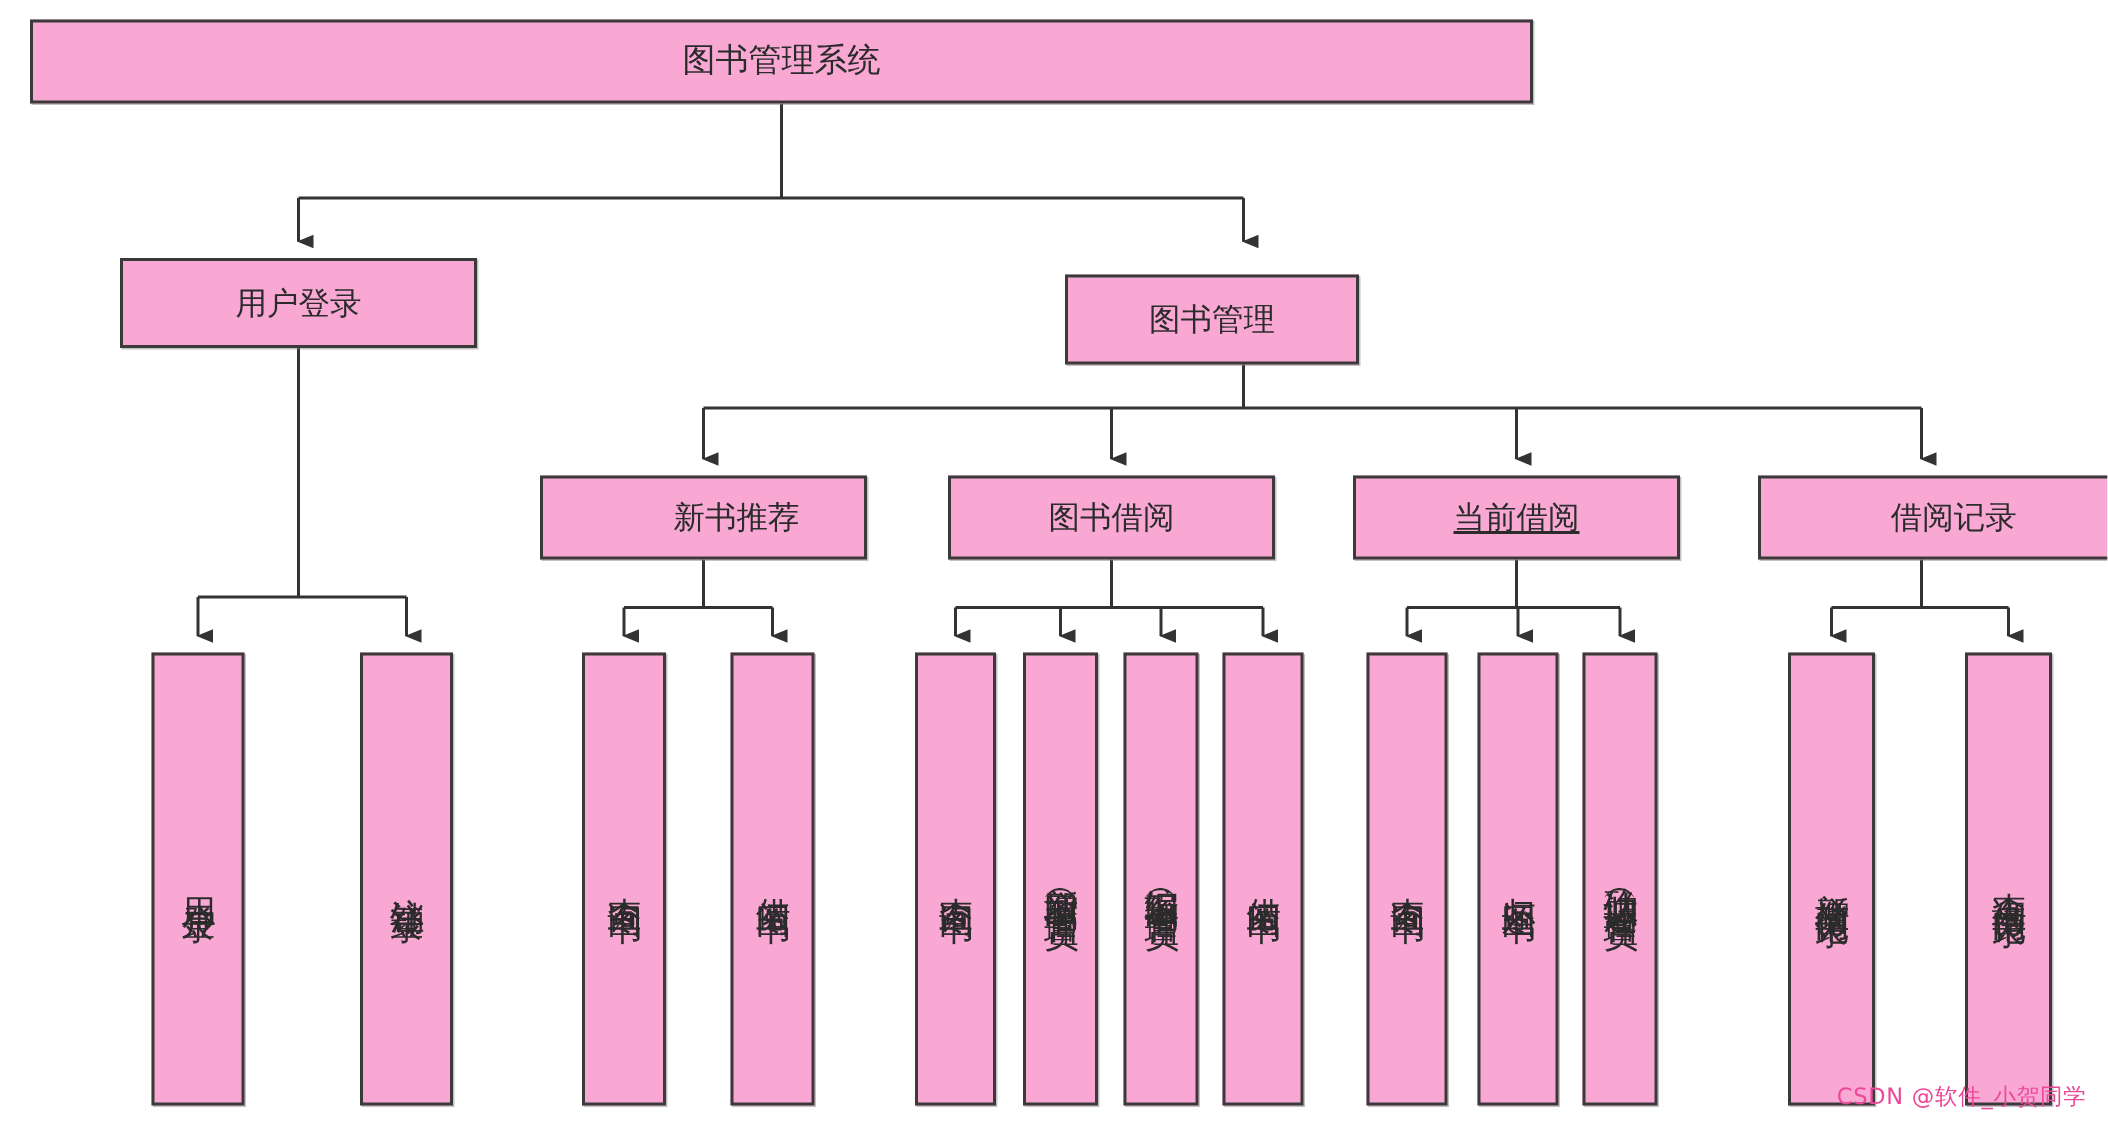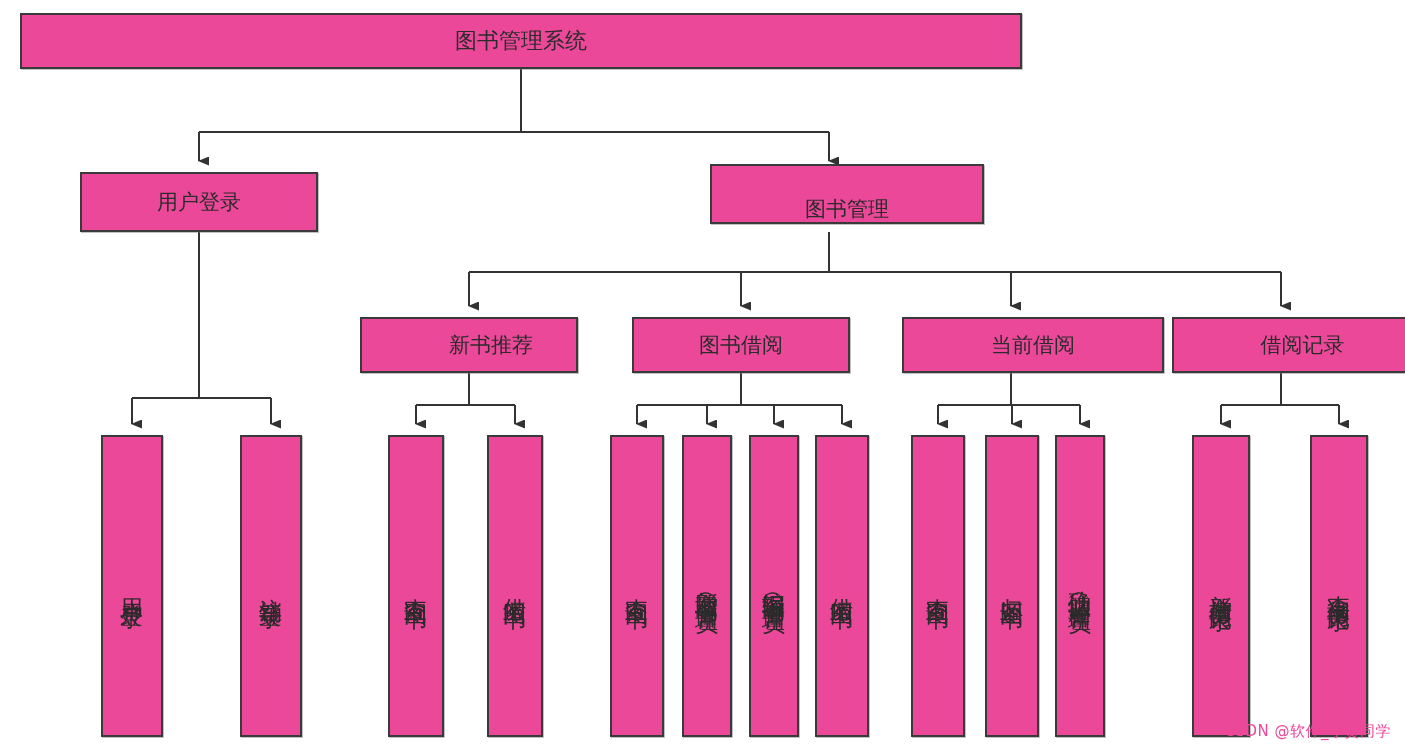--- a/index.html
+++ b/index.html
@@ -23,21 +23,21 @@
     position: absolute;
     left: 0;
     top: 0;
     width: 1405px;
     height: 747px;
     pointer-events: none;
   }
   .node {
     position: absolute;
     box-sizing: border-box;
-    background: #ec4899;
+    background: #f9a8d4;
     border: 2px solid #3a3a3a;
     display: flex;
     align-items: center;
     justify-content: center;
     box-shadow: 1px 1px 0 rgba(120,120,120,0.45);
   }
   .node .label {
     color: #2b2b2b;
     line-height: 1.18;
     text-align: center;
@@ -120,30 +120,30 @@
       </g>
   </svg>
 
   <div id="nodes-layer">
       <div class="node horiz root" style="left: 20px; top: 13px; width: 1002px; height: 56px;">
         <span class="label">图书管理系统</span>
       </div>
       <div class="node horiz lvl2" style="left: 80px; top: 172px; width: 238px; height: 60px;">
         <span class="label">用户登录</span>
       </div>
-      <div class="node horiz lvl2" style="left: 710px; top: 164px; width: 274px; height: 60px; align-items: flex-end;">
+      <div class="node horiz lvl2" style="left: 710px; top: 183px; width: 196px; height: 60px;">
         <span class="label">图书管理</span>
       </div>
       <div class="node horiz lvl3" style="left: 360px; top: 317px; width: 218px; height: 56px; padding-left: 44px;">
         <span class="label">新书推荐</span>
       </div>
       <div class="node horiz lvl3" style="left: 632px; top: 317px; width: 218px; height: 56px;">
         <span class="label">图书借阅</span>
       </div>
-      <div class="node horiz lvl3" style="left: 902px; top: 317px; width: 262px; height: 56px;">
+      <div class="node horiz lvl3" style="left: 902px; top: 317px; width: 218px; height: 56px; text-decoration: underline;">
         <span class="label">当前借阅</span>
       </div>
       <div class="node horiz lvl3" style="left: 1172px; top: 317px; width: 261px; height: 56px;">
         <span class="label">借阅记录</span>
       </div>
       <div class="node vert leaf" style="left: 101px; top: 435px; width: 62px; height: 302px;">
         <span class="label">用户登录</span>
       </div>
       <div class="node vert leaf" style="left: 240px; top: 435px; width: 62px; height: 302px;">
         <span class="label">注销登录</span>

